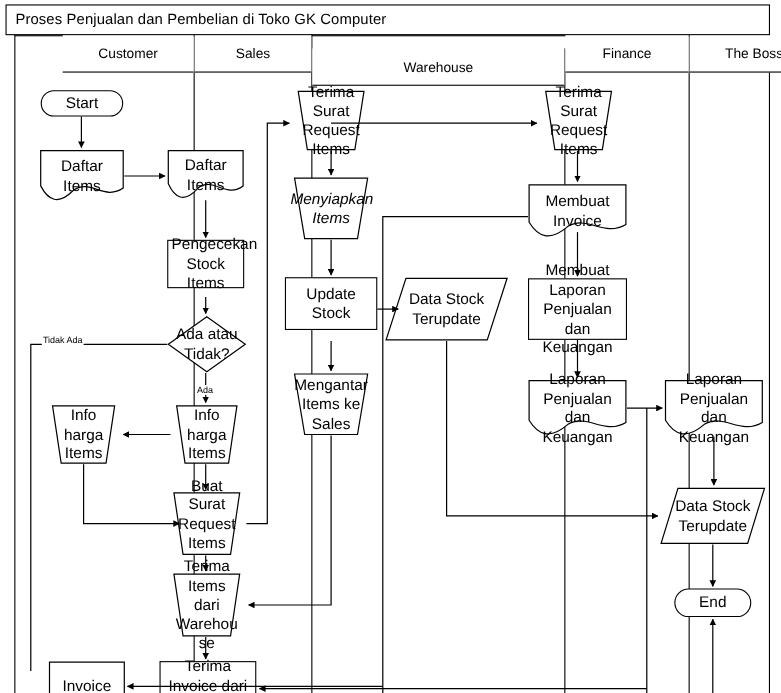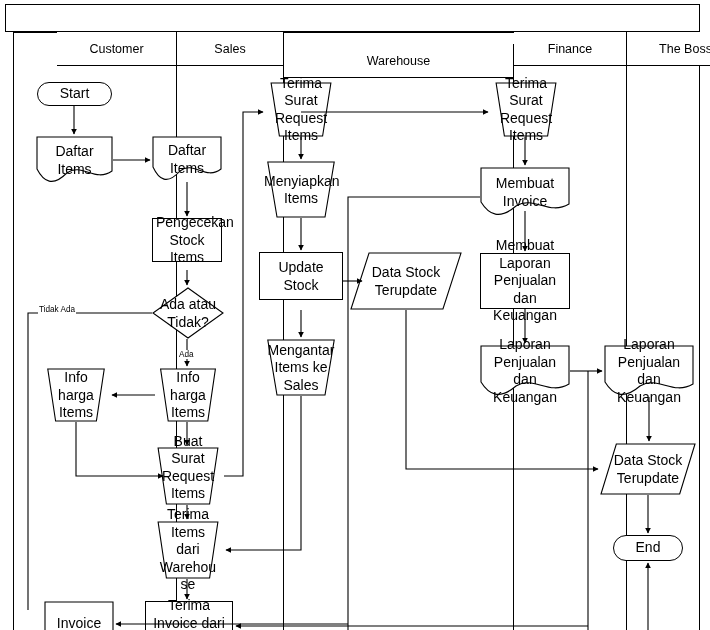--- a/index.html
+++ b/index.html
@@ -120,20 +120,21 @@
     padding: 0 1px;
     white-space: nowrap;
   }
 </style>
 </head>
 <body>
 
 <div id="canvas">
 
   <div id="outer-frame"></div>
+  <div id="diagram-title">Proses Penjualan dan Pembelian di Toko GK Computer</div>
 
   <div id="lane-table"></div>
 
   <div id="lane-host">
       <div class="lane" style="left: 13px; top: 32px; width: 120px;">
         <div class="lane-header">
           <span>Customer</span>
         </div>
       </div>
       <div class="lane" style="left: 133px; top: 32px; width: 107px;">
@@ -232,21 +233,21 @@
       </div>
       <div class="node" style="left: 265px; top: 82px; width: 72px; height: 55px;">
         <svg class="shape-svg" width="72" height="55" viewBox="0 0 72 55" xmlns="http://www.w3.org/2000/svg">
           <polygon points="6.12,1 65.88,1 57.6,54 14.4,54"></polygon>
         </svg>
         <div class="node-label">Terima
 Surat
 Request
 Items</div>
       </div>
-      <div class="node" style="left: 261px; top: 161px; width: 80px; height: 57px;">
+      <div class="node" style="left: 261px; top: 161px; width: 80px; height: 57px; font-style: italic;">
         <svg class="shape-svg" width="80" height="57" viewBox="0 0 80 57" xmlns="http://www.w3.org/2000/svg">
           <polygon points="6.800000000000001,1 73.2,1 64,56 16,56"></polygon>
         </svg>
         <div class="node-label">Menyiapkan
 Items</div>
       </div>
       <div class="node shape-process" style="left: 259px; top: 252px; width: 84px; height: 48px;">
         <div class="node-label">Update Stock</div>
       </div>
       <div class="node" style="left: 350px; top: 252px; width: 112px; height: 58px;">

